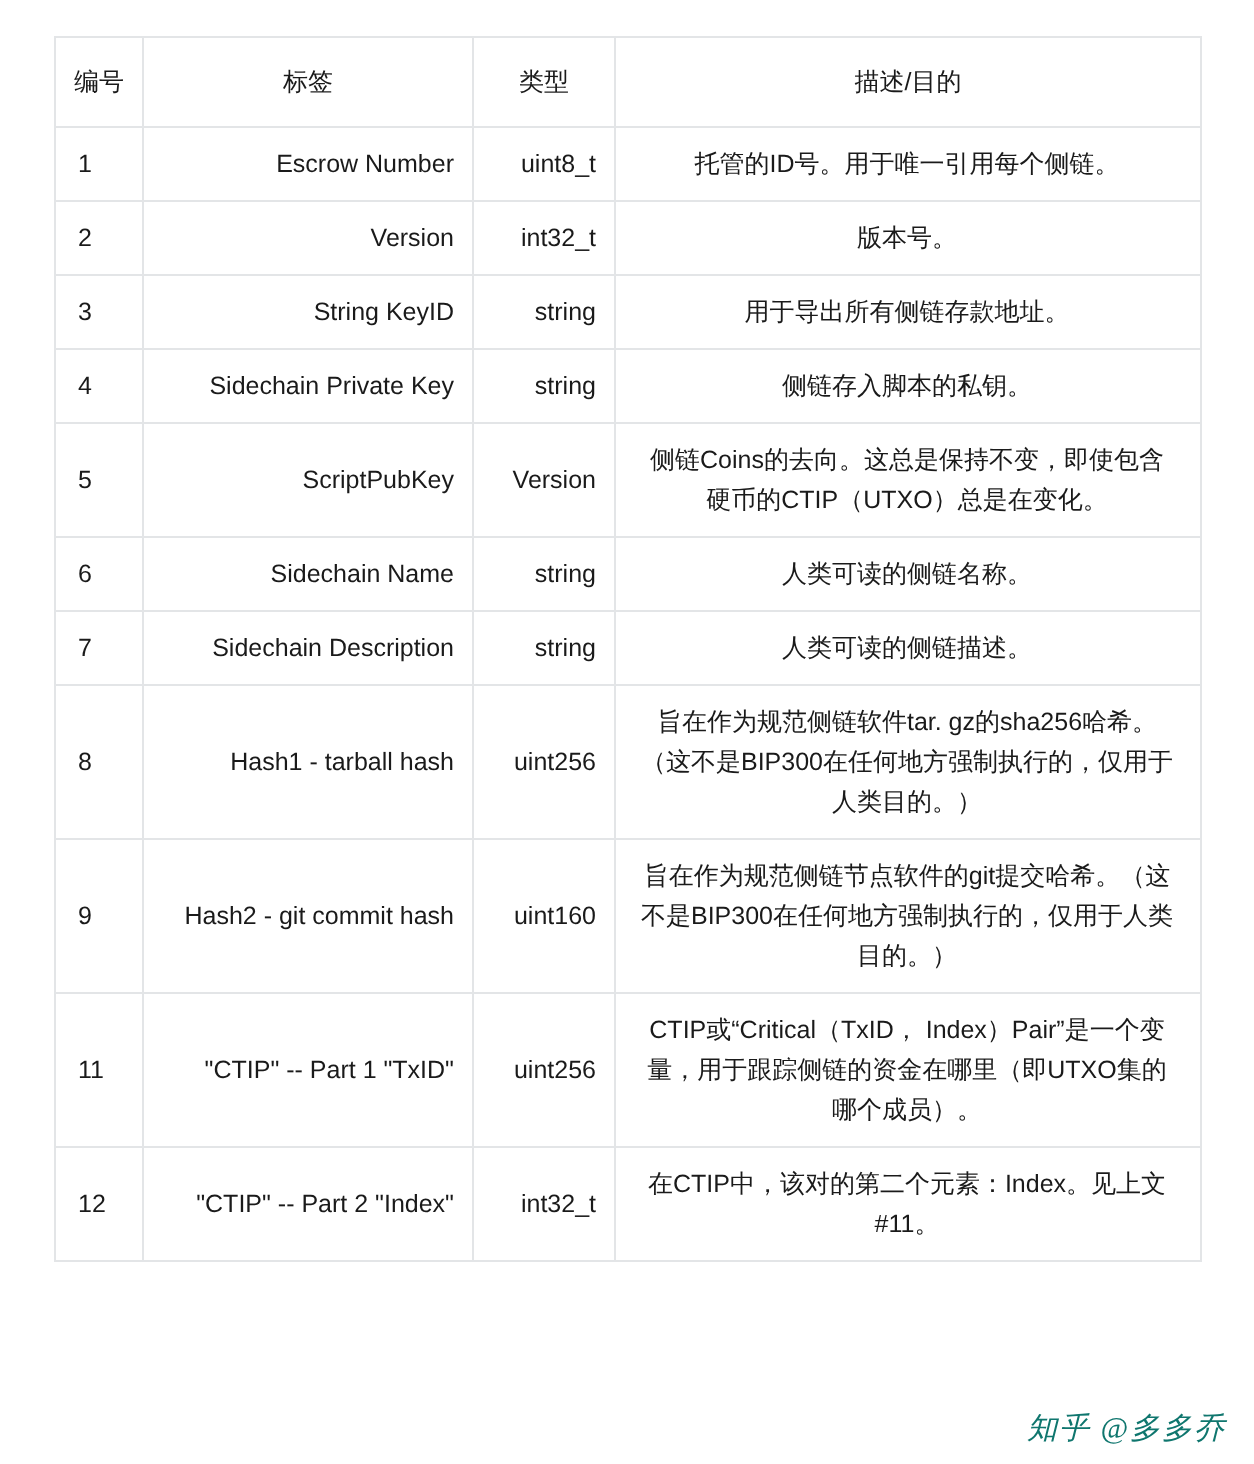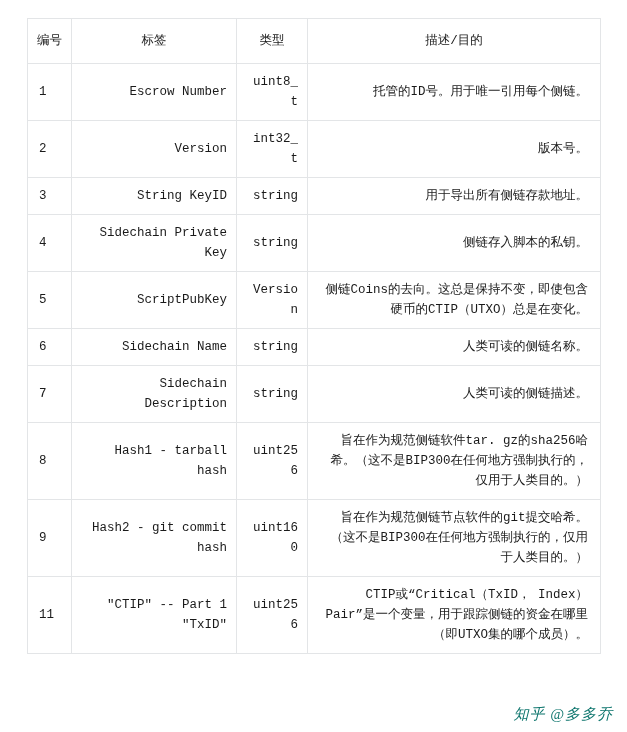--- a/index.html
+++ b/index.html
@@ -13,21 +13,20 @@
     font-family: "Liberation Sans", "DejaVu Sans", sans-serif;
     overflow: hidden;
     position: relative;
   }
 
   #table-wrap {
     position: absolute;
     left: 27px;
     top: 18px;
     width: 573px;
-    font-family: Liberation Mono, monospace;
   }
 
   table.spec-table {
     border-collapse: collapse;
     width: 573px;
     table-layout: fixed;
     background: #ffffff;
   }
 
   table.spec-table col.c-num   { width: 44px; }
@@ -63,21 +62,21 @@
   table.spec-table td.label,
   table.spec-table td.type {
     text-align: right;
   }
 
   table.spec-table td.type {
     padding-left: 10px;
   }
 
   table.spec-table td.desc {
-    text-align: right;
+    text-align: center;
     padding-left: 11px;
     padding-right: 12px;
   }
 
   .watermark {
     position: absolute;
     right: 14px;
     bottom: 8px;
     font-size: 15px;
     color: #0f766e;
@@ -160,17 +159,23 @@
         <td class="label">Hash2 - git commit hash</td>
         <td class="type">uint160</td>
         <td class="desc">旨在作为规范侧链节点软件的git提交哈希。（这不是BIP300在任何地方强制执行的，仅用于人类目的。）</td>
       </tr>
       <tr>
         <td class="num">11</td>
         <td class="label">"CTIP" -- Part 1 "TxID"</td>
         <td class="type">uint256</td>
         <td class="desc">CTIP或“Critical（TxID， Index）Pair”是一个变量，用于跟踪侧链的资金在哪里（即UTXO集的哪个成员）。</td>
       </tr>
+      <tr>
+        <td class="num">12</td>
+        <td class="label">"CTIP" -- Part 2 "Index"</td>
+        <td class="type">int32_t</td>
+        <td class="desc">在CTIP中，该对的第二个元素：Index。见上文#11。</td>
+      </tr>
     </tbody>
   </table>
 </div>
 
 <div class="watermark">知乎 @多多乔</div>
 
 </body></html>

